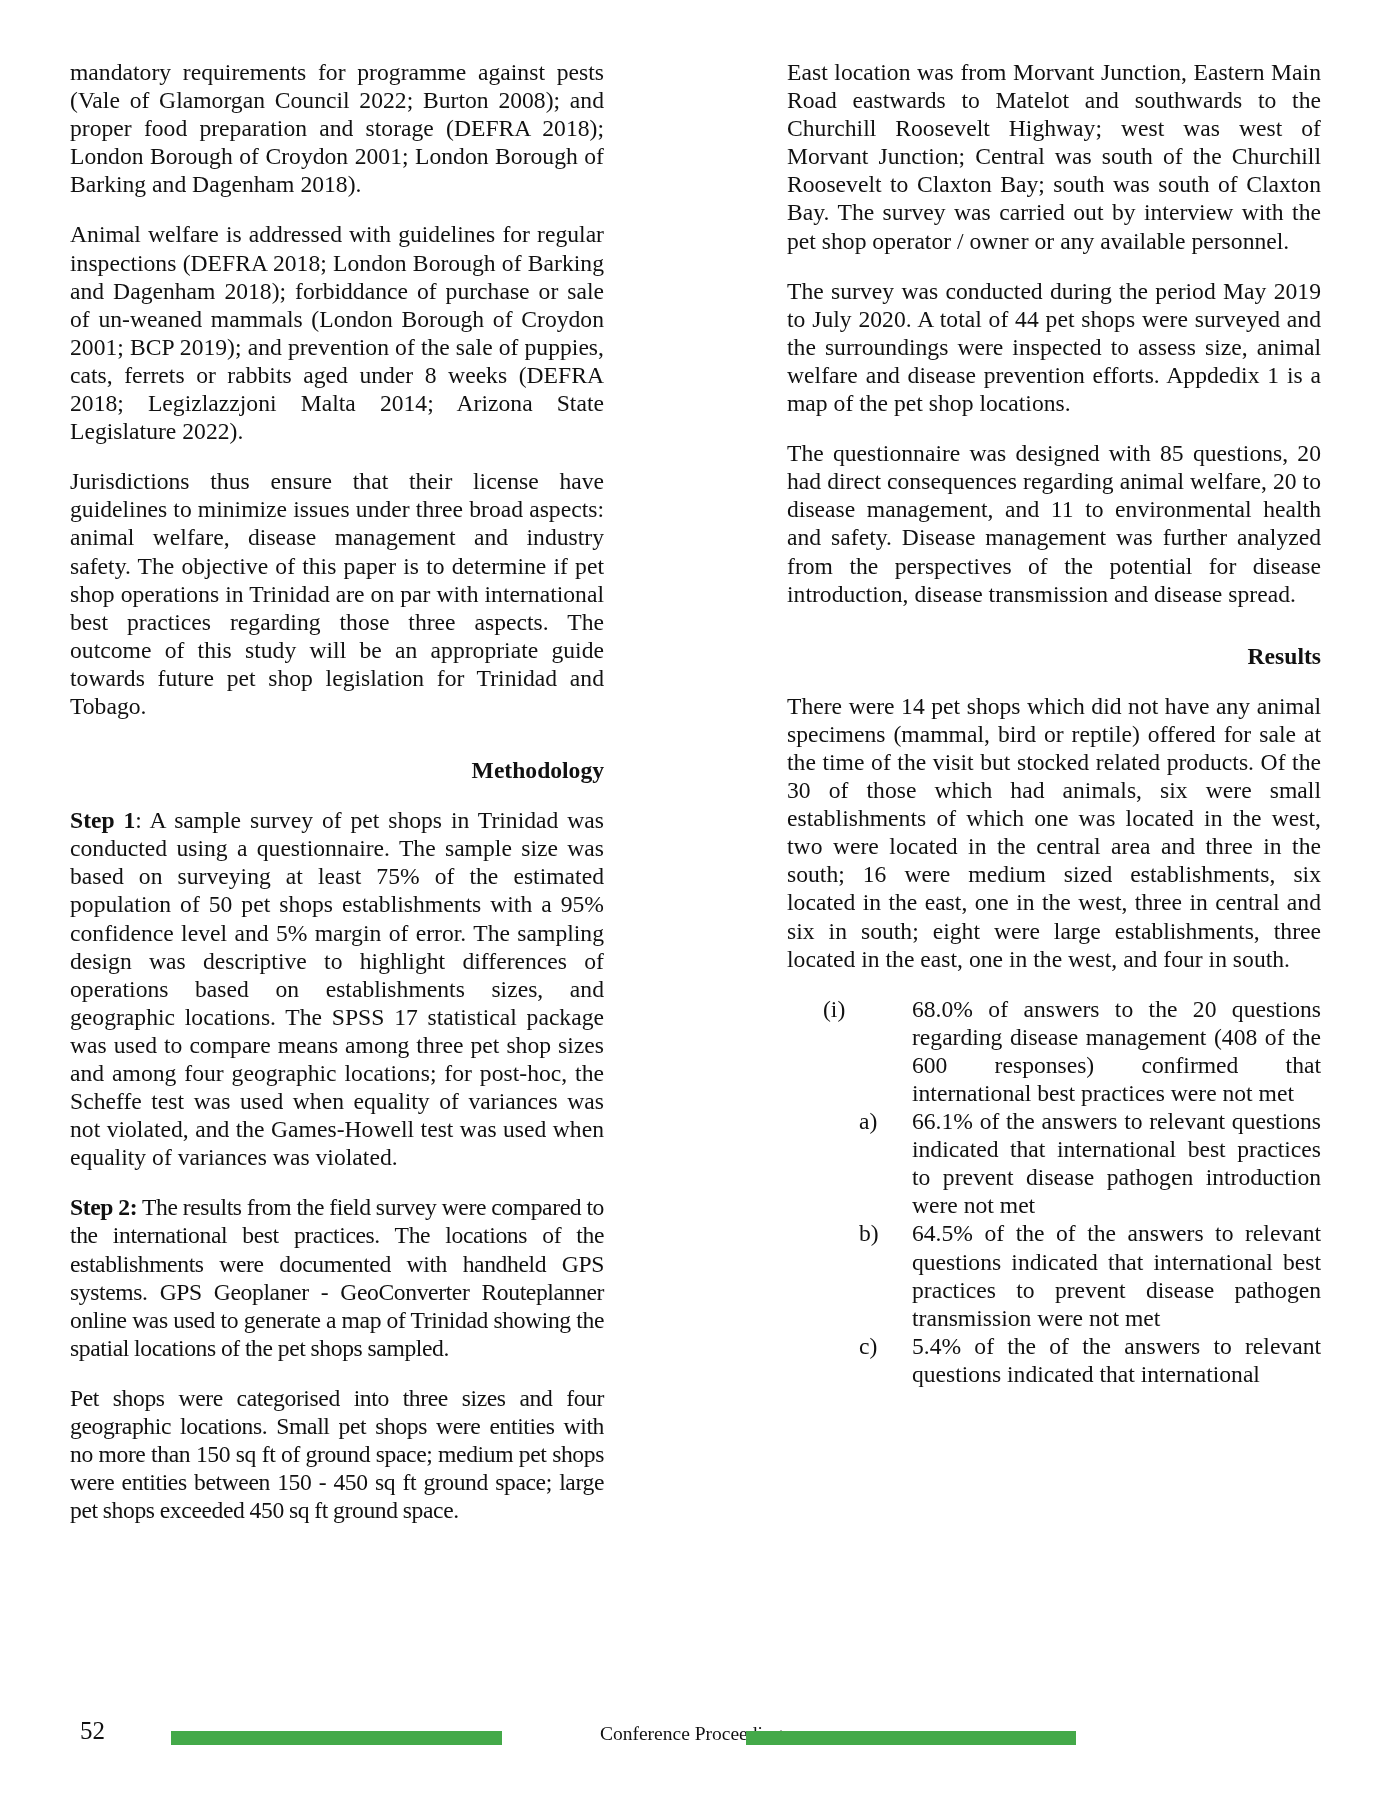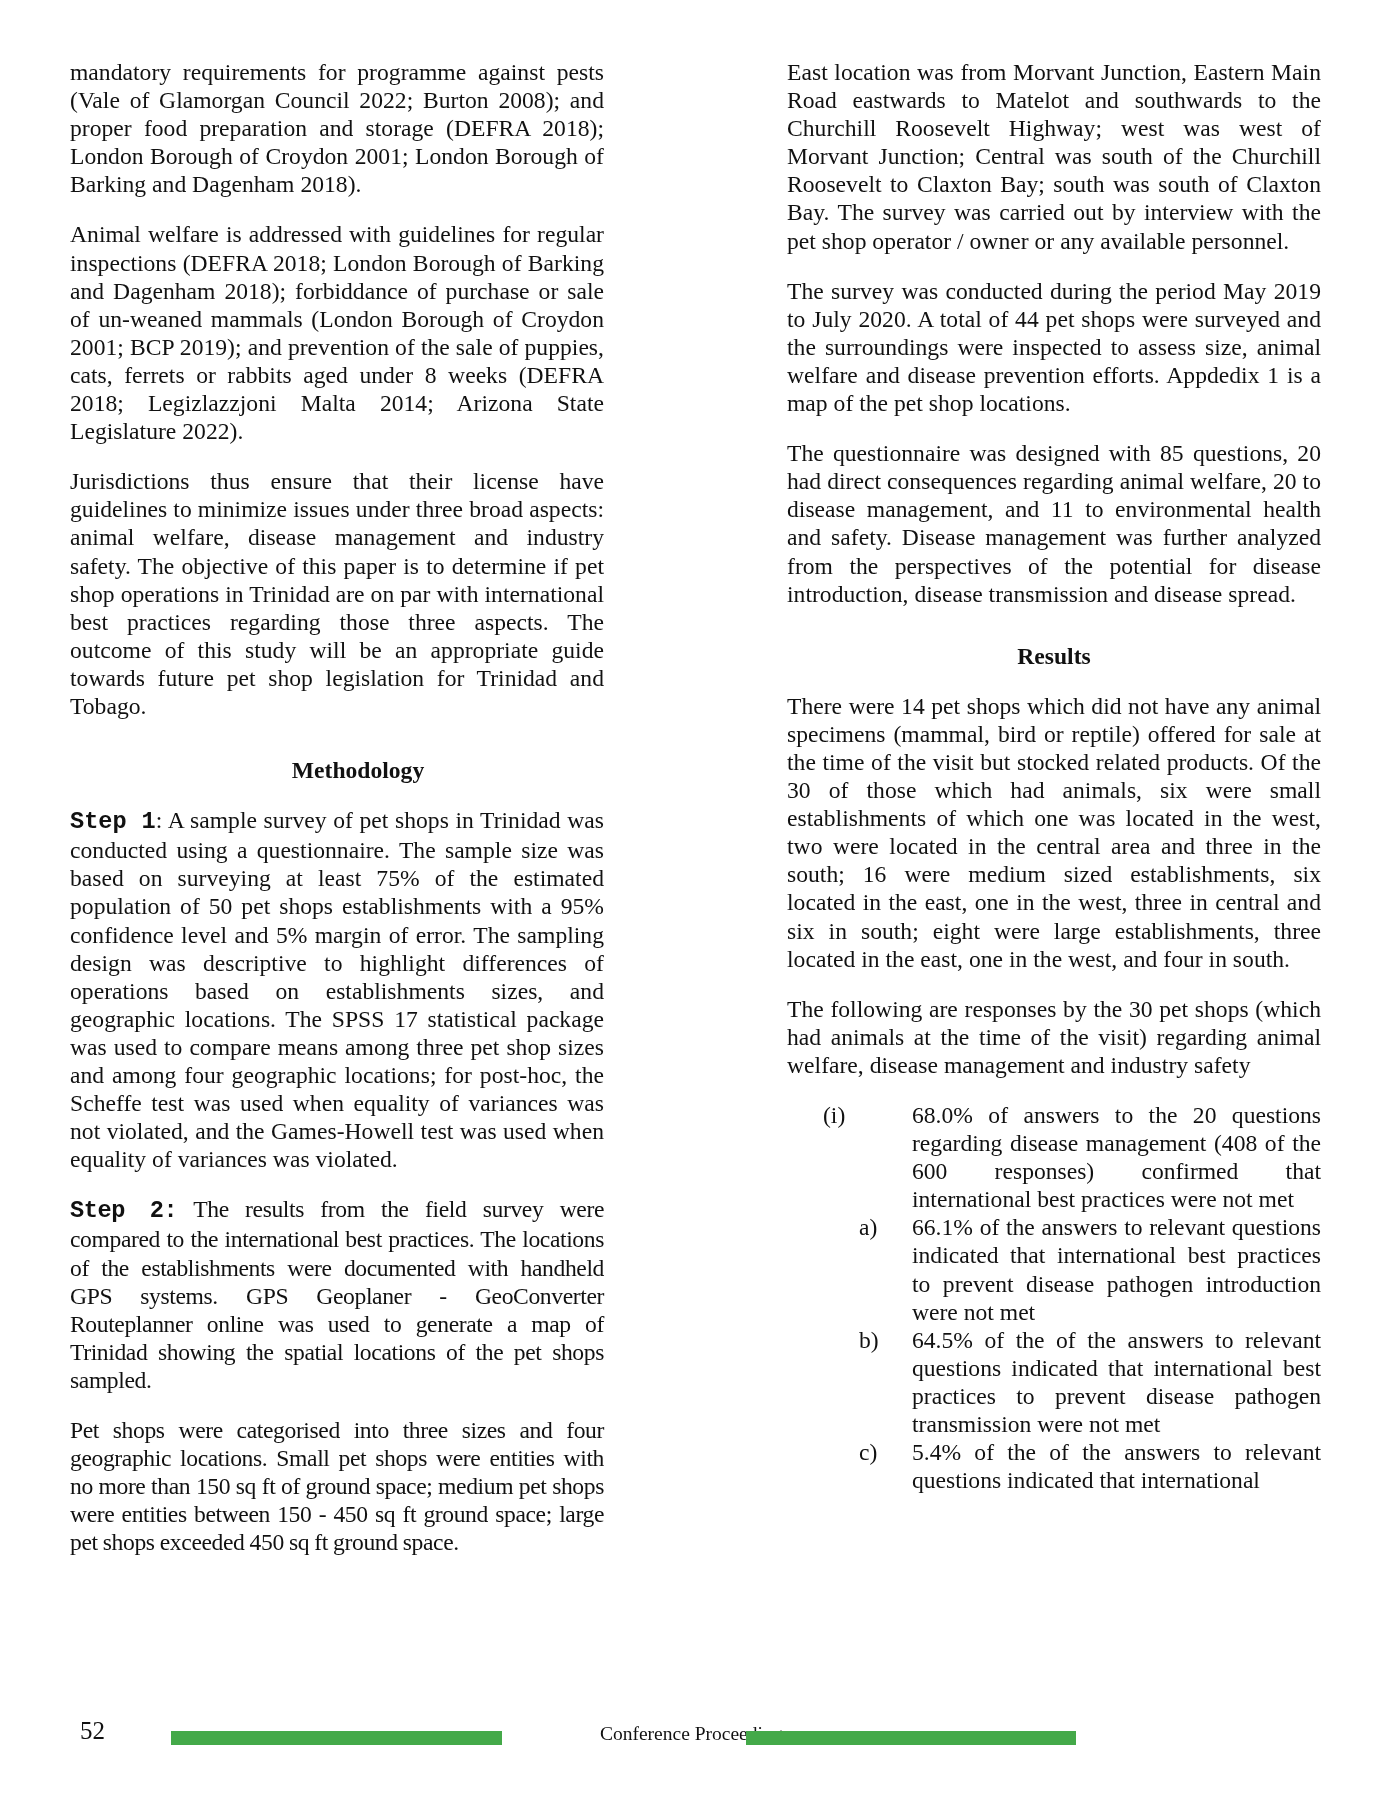--- a/index.html
+++ b/index.html
@@ -57,31 +57,30 @@
 
   p.para.last {
     margin-bottom: 12px;
   }
 
   h2.heading {
     margin: 34px 0 22px 0;
     font-size: 23.6px;
     line-height: 28.1px;
     font-weight: bold;
-    text-align: center;
+    text-align: right;
   }
 
   h2.heading.first-head {
     margin-top: 36px;
     margin-left: 42px;
   }
 
   .bold-run {
     font-weight: bold;
-    font-family: Liberation Mono, monospace;
   }
 
   
   ul.lvl1 {
     list-style: none;
     margin: 0;
     padding: 0;
   }
   li.item {
     display: flex;
@@ -180,21 +179,20 @@
       <p class="para">East location was from Morvant Junction, Eastern Main Road eastwards to Matelot and southwards to the Churchill Roosevelt Highway; west was west of Morvant Junction; Central was south of the Churchill Roosevelt to Claxton Bay; south was south of Claxton Bay.  The survey was carried out by interview with the pet shop operator / owner or any available personnel.</p>
 
       <p class="para">The survey was conducted during the period May 2019 to July 2020. A total of 44 pet shops were surveyed and the surroundings were inspected to assess size, animal welfare and disease prevention efforts. Appdedix 1 is a map of the pet shop locations.</p>
 
       <p class="para">The questionnaire was designed with 85 questions, 20 had direct consequences regarding animal welfare, 20 to disease management, and 11 to environmental health and safety. Disease management was further analyzed from the perspectives of the potential for disease introduction, disease transmission and disease spread.</p>
 
       <h2 class="heading">Results</h2>
 
       <p class="para">There were 14 pet shops which did not have any animal specimens (mammal, bird or reptile) offered for sale at the time of the visit but stocked related products. Of the 30 of those which had animals, six were small establishments of which one was located in the west, two were located in the central area and three in the south; 16 were medium sized establishments, six located in the east, one in the west, three in central and six in south; eight were large establishments, three located in the east, one in the west, and four in south.</p>
 
-      <p class="para">The following are responses by the 30 pet shops (which had animals at the time of the visit) regarding animal welfare, disease management and industry safety</p>
 
       <ul class="lvl1">
 
         <li class="item lvl-i">
           <span class="marker">(i)</span>
           <span class="item-text">68.0% of answers to the 20 questions regarding disease management (408 of the 600 responses) confirmed that international best practices were not met</span>
         </li>
 
         <li class="item lvl-a">
           <span class="marker">a)</span>

